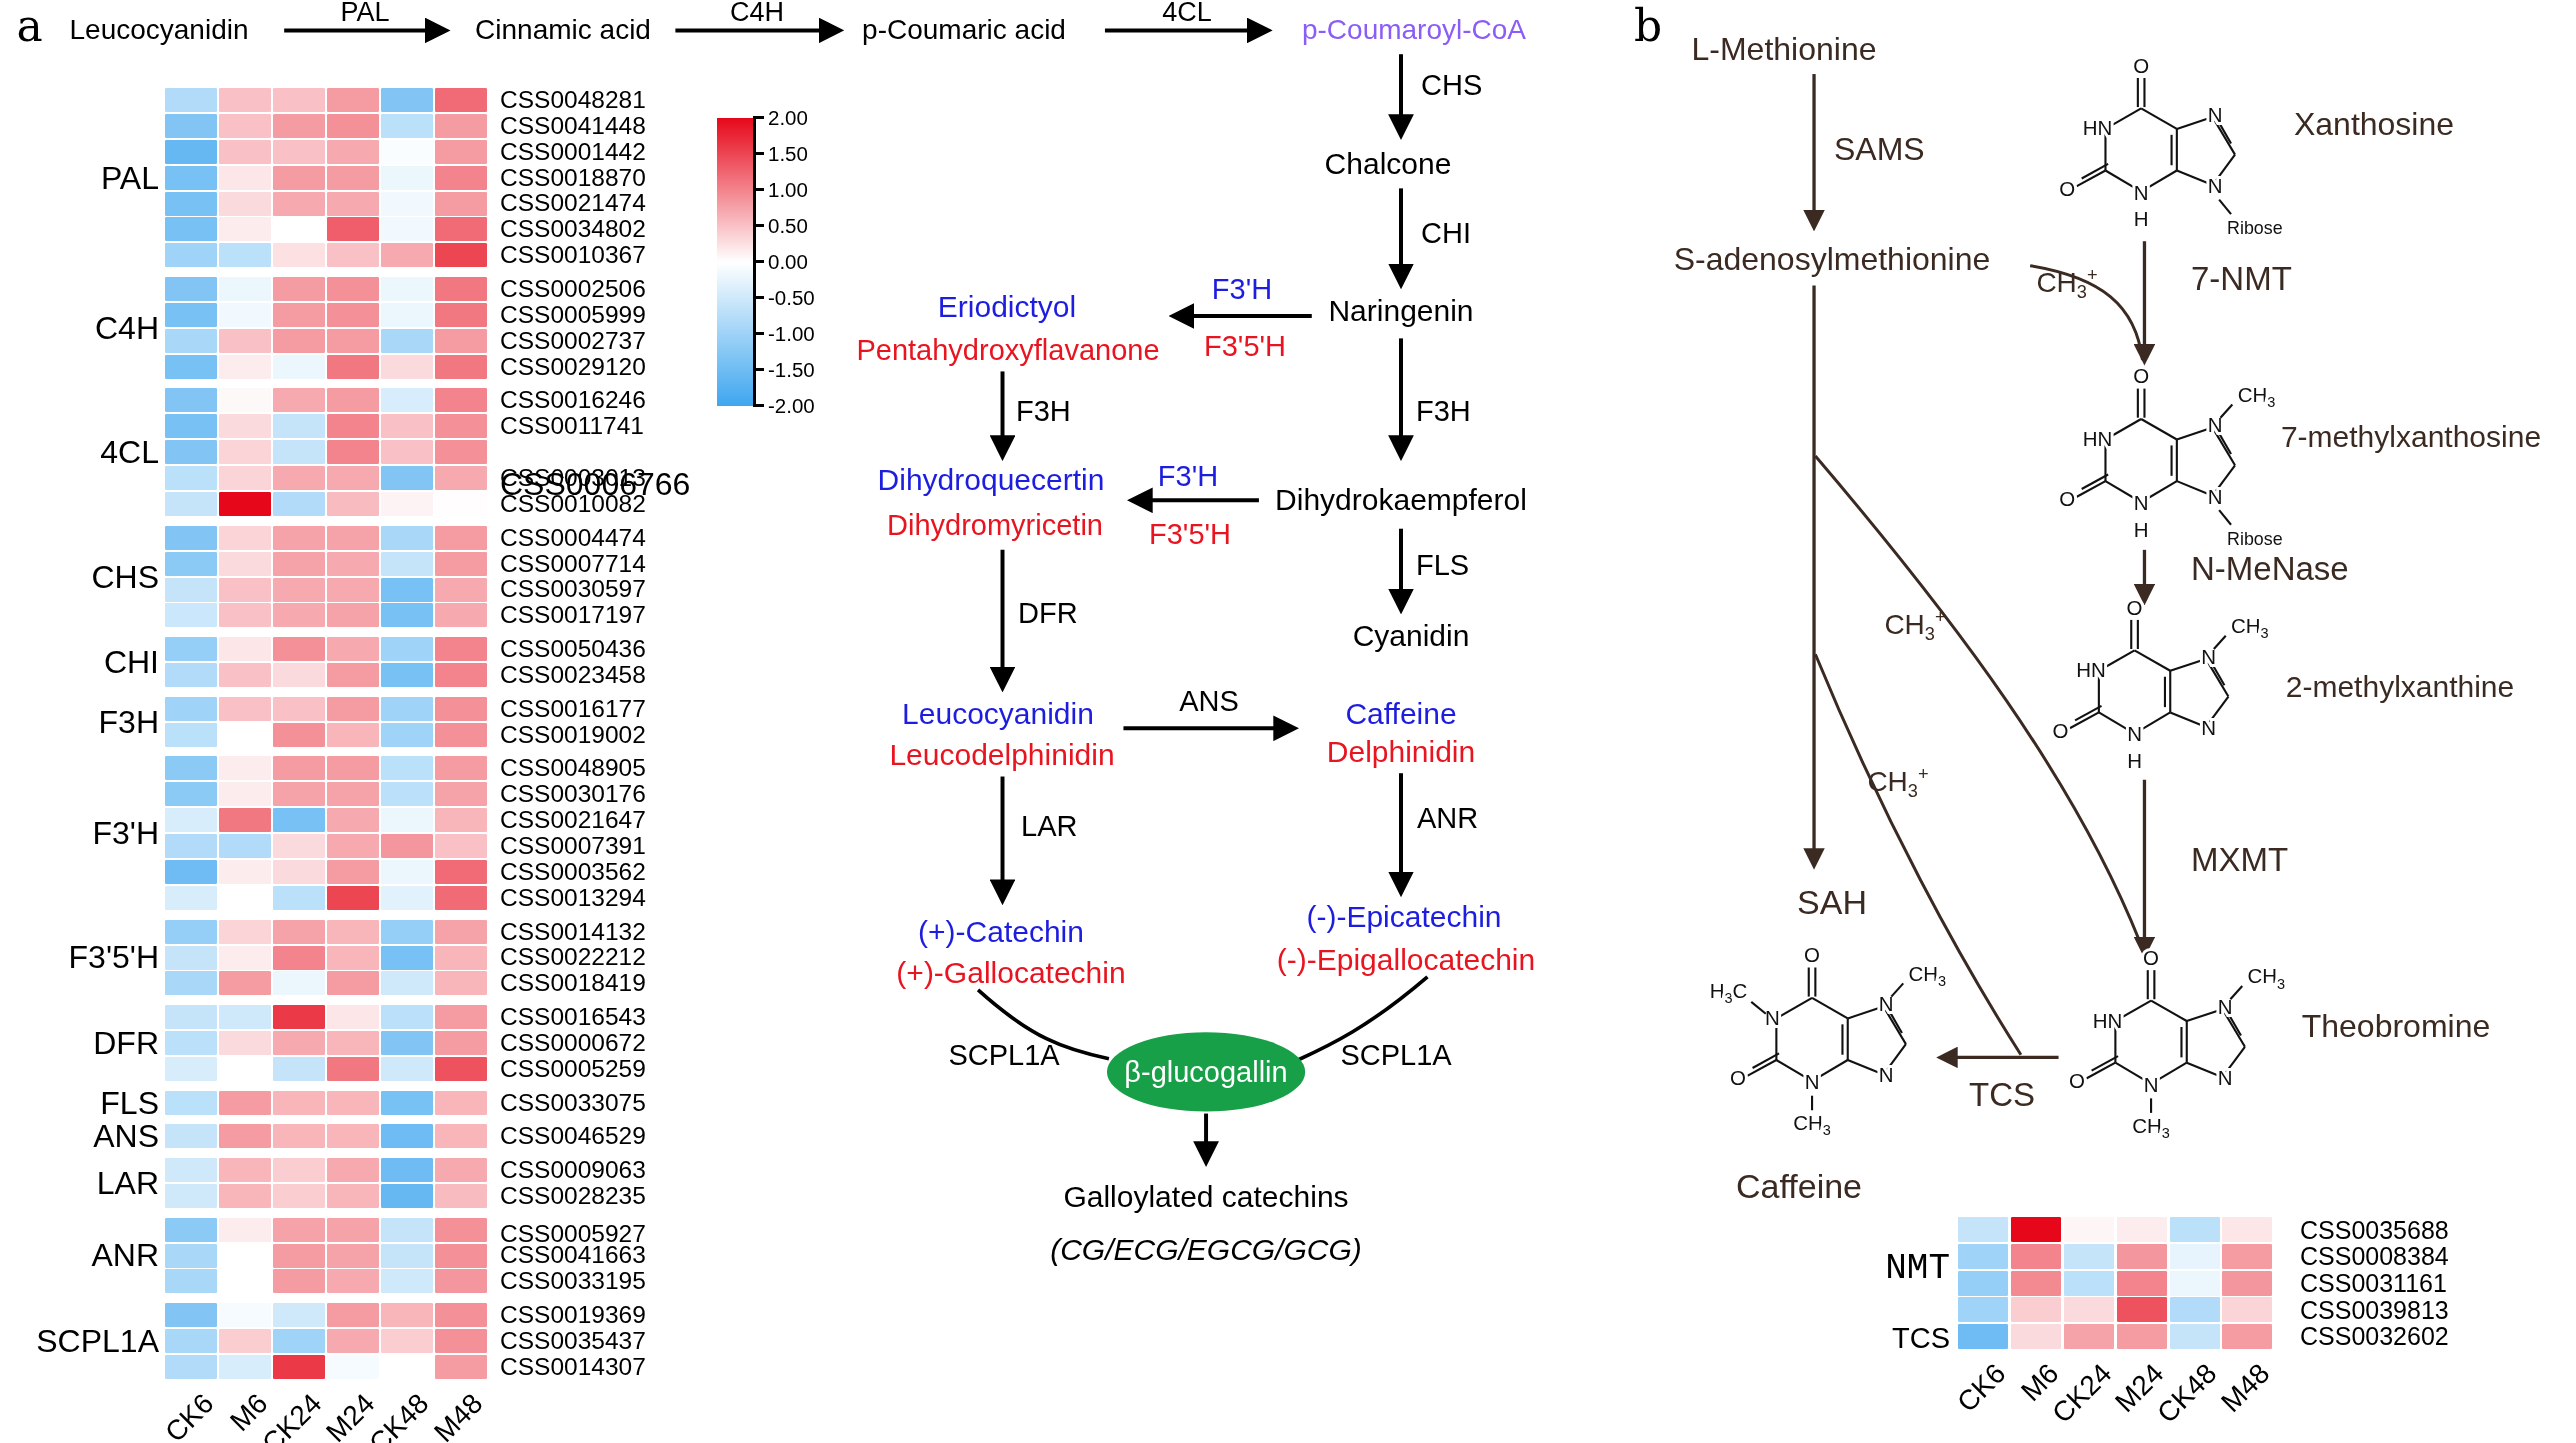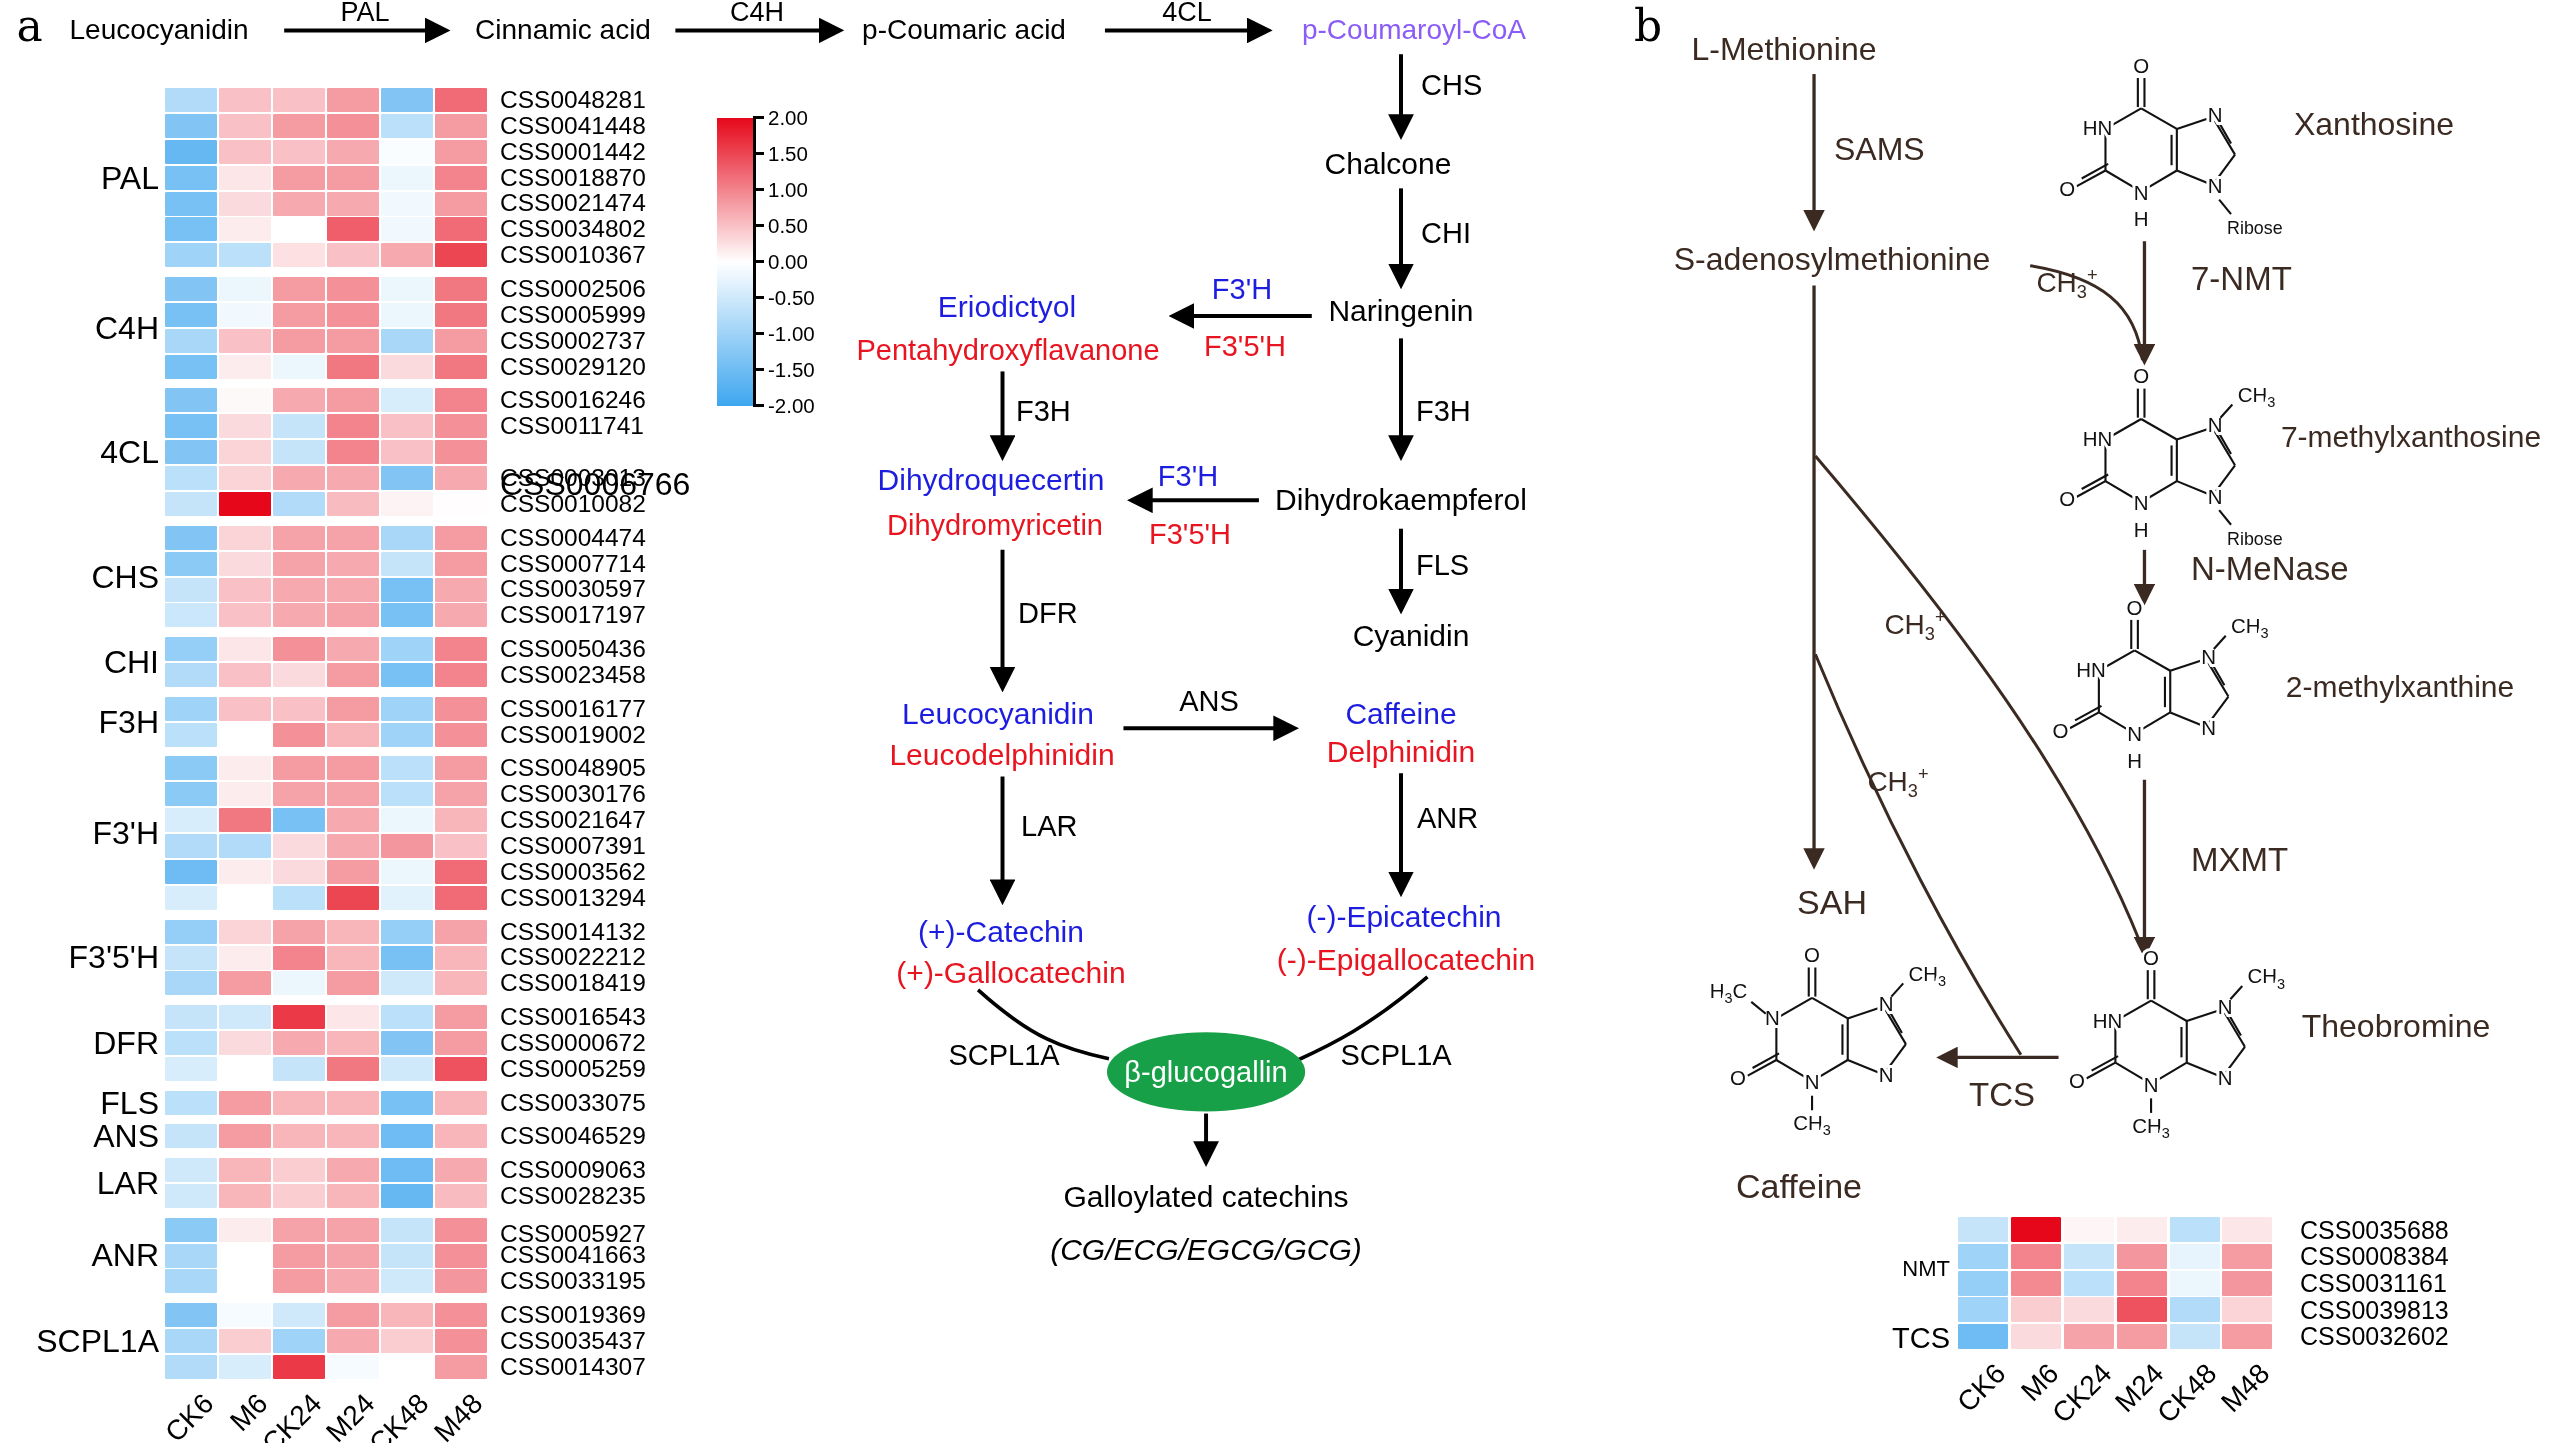--- a/index.html
+++ b/index.html
@@ -617,21 +617,21 @@
     <div class="cell" style="left: 2170px; top: 1271px; width: 50px; height: 25px; background: rgb(236, 246, 253);"></div>
     <div class="cell" style="left: 2222px; top: 1271px; width: 50px; height: 25px; background: rgb(244, 150, 158);"></div>
     <div class="lbl" style="left: 2300px; top: 1283px; font-size: 25px; transform: translate(0px, -50%);">CSS0031161</div>
     <div class="cell" style="left: 1958px; top: 1297px; width: 50px; height: 25px; background: rgb(159, 211, 247);"></div>
     <div class="cell" style="left: 2011px; top: 1297px; width: 50px; height: 25px; background: rgb(250, 206, 209);"></div>
     <div class="cell" style="left: 2064px; top: 1297px; width: 50px; height: 25px; background: rgb(251, 218, 221);"></div>
     <div class="cell" style="left: 2117px; top: 1297px; width: 50px; height: 25px; background: rgb(238, 82, 95);"></div>
     <div class="cell" style="left: 2170px; top: 1297px; width: 50px; height: 25px; background: rgb(178, 219, 249);"></div>
     <div class="cell" style="left: 2222px; top: 1297px; width: 50px; height: 25px; background: rgb(251, 212, 215);"></div>
     <div class="lbl" style="left: 2300px; top: 1310px; font-size: 25px; transform: translate(0px, -50%);">CSS0039813</div>
-    <div class="lbl" style="left: 1950px; top: 1269px; font-size: 22px; transform: translate(-100%, -50%);">NMT</div>
+    <div class="lbl" style="left: 1950px; top: 1269px; font-size: 36px; transform: translate(-100%, -50%); font-family: Liberation Mono, monospace;">NMT</div>
     <div class="cell" style="left: 1958px; top: 1324px; width: 50px; height: 25px; background: rgb(110, 188, 243);"></div>
     <div class="cell" style="left: 2011px; top: 1324px; width: 50px; height: 25px; background: rgb(251, 218, 221);"></div>
     <div class="cell" style="left: 2064px; top: 1324px; width: 50px; height: 25px; background: rgb(246, 162, 169);"></div>
     <div class="cell" style="left: 2117px; top: 1324px; width: 50px; height: 25px; background: rgb(245, 156, 163);"></div>
     <div class="cell" style="left: 2170px; top: 1324px; width: 50px; height: 25px; background: rgb(197, 228, 250);"></div>
     <div class="cell" style="left: 2222px; top: 1324px; width: 50px; height: 25px; background: rgb(245, 156, 163);"></div>
     <div class="lbl" style="left: 2300px; top: 1336px; font-size: 25px; transform: translate(0px, -50%);">CSS0032602</div>
     <div class="lbl" style="left: 1950px; top: 1338px; font-size: 29px; transform: translate(-100%, -50%);">TCS</div>
     <div class="lbl collab" style="left: 1991px; top: 1359px; font-size: 28px;">CK6</div>
     <div class="lbl collab" style="left: 2044px; top: 1359px; font-size: 28px;">M6</div>

